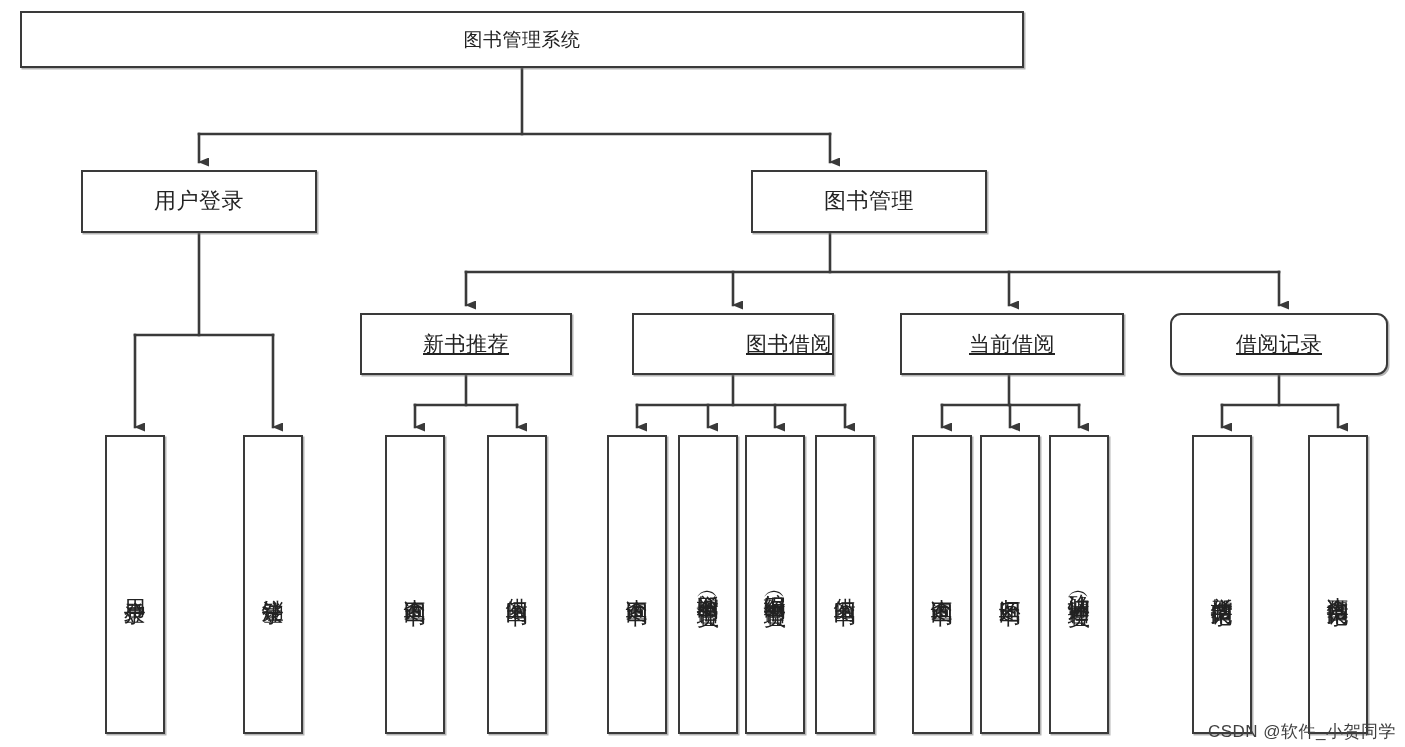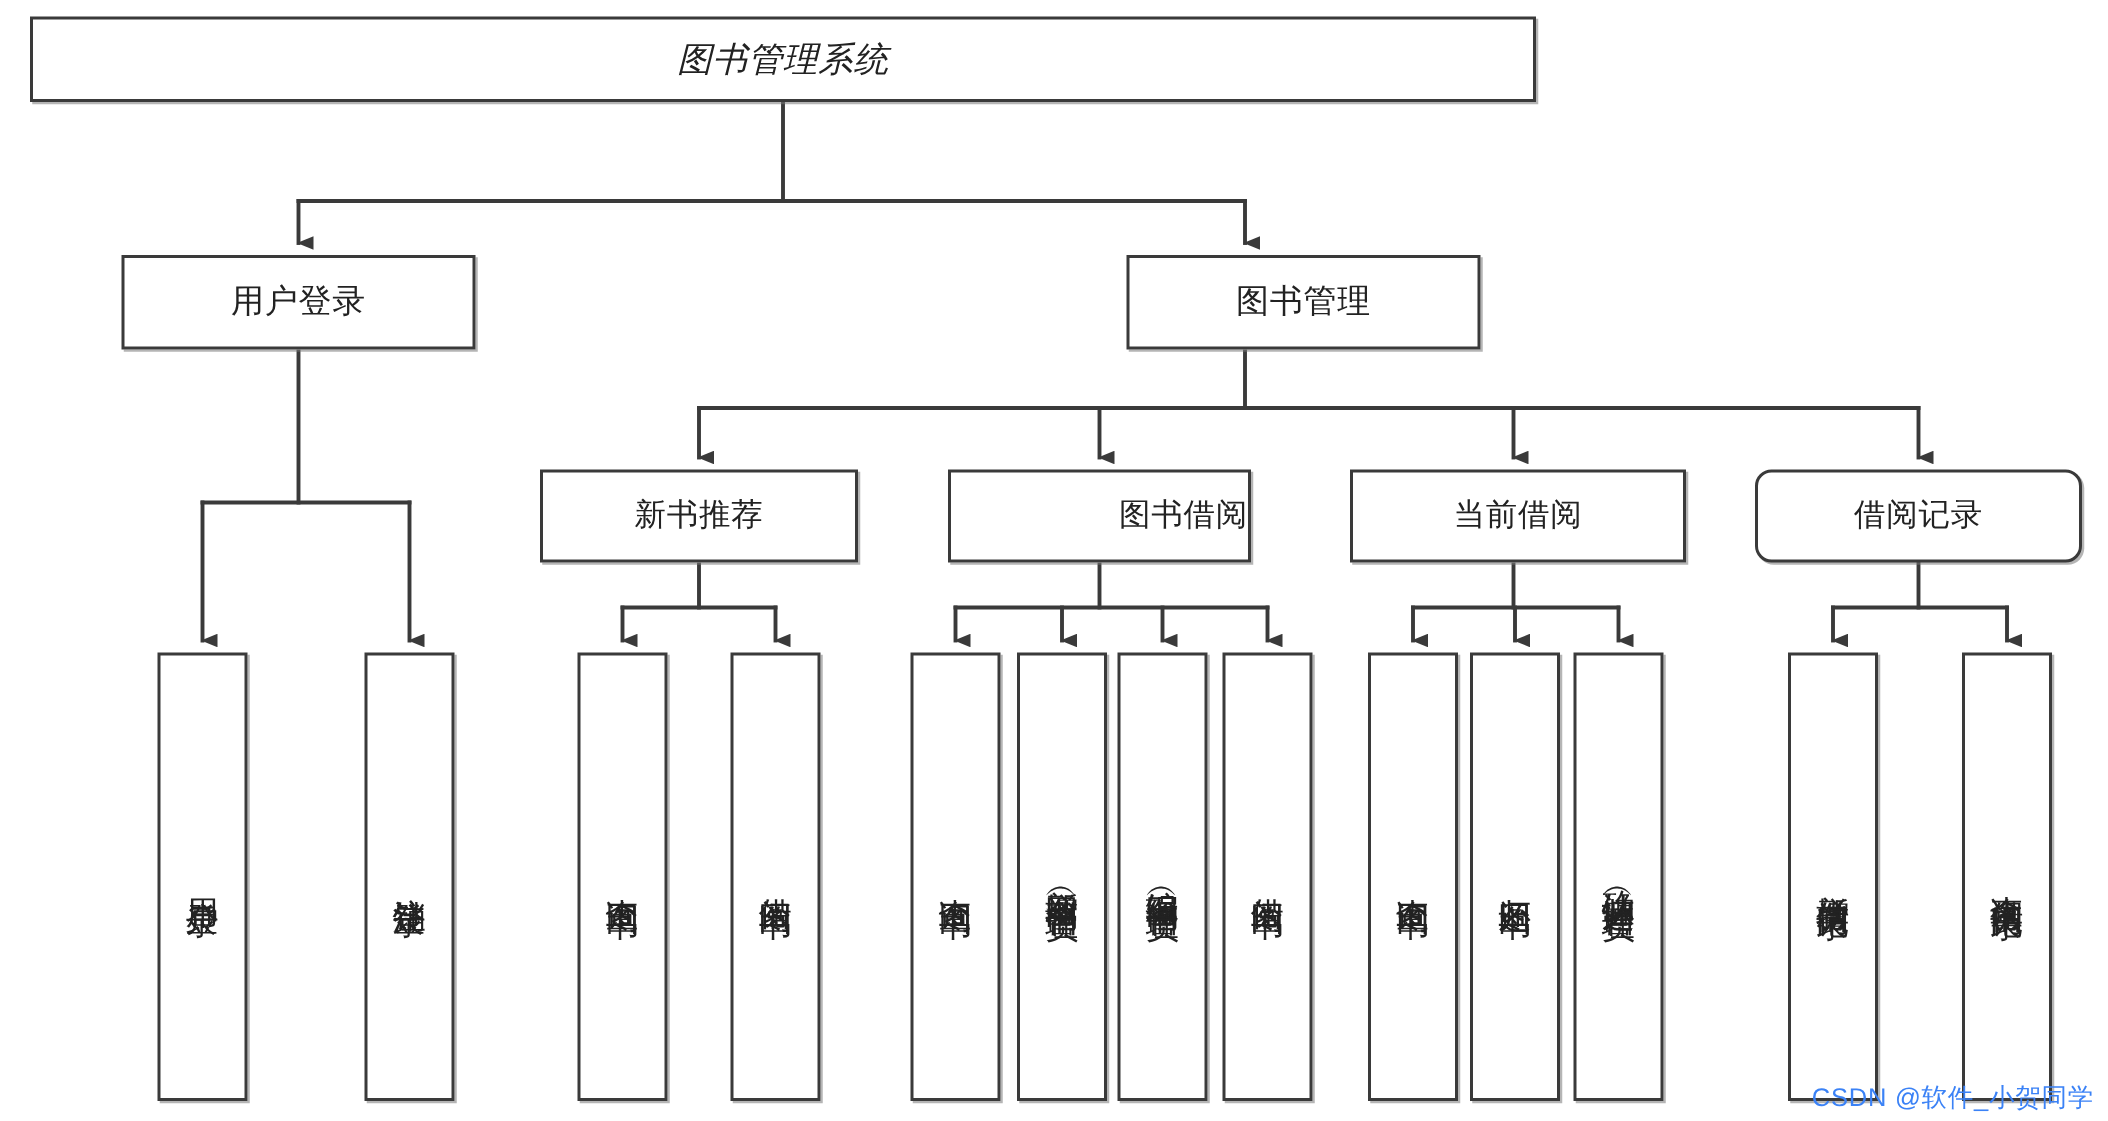--- a/index.html
+++ b/index.html
@@ -37,43 +37,43 @@
     justify-content: center;
     color: #222222;
   }
   .node-label {
     display: block;
     text-align: center;
     line-height: 1.12;
     letter-spacing: 0.5px;
     white-space: nowrap;
   }
-  .node.root .node-label { font-size: 23px; font-style: italic; }
+  .node.root .node-label { font-size: 19px; }
   .node.level1 .node-label { font-size: 22px; }
-  .node.level2 .node-label { font-size: 21px; }
+  .node.level2 .node-label { font-size: 21px; text-decoration: underline; }
   .node.leaf {
     align-items: center;
     justify-content: center;
     padding: 6px 0;
   }
   .node.leaf .node-label {
     writing-mode: vertical-rl;
     text-orientation: upright;
     font-size: 22px;
     line-height: 1.16;
     letter-spacing: 2px;
     white-space: nowrap;
     max-height: 285px;
   }
   #watermark {
     position: absolute;
     right: 9px;
     bottom: 4px;
     font-size: 17px;
-    color: #3b82f6;
+    color: #404040;
     letter-spacing: 0.5px;
     white-space: nowrap;
     user-select: none;
   }
 </style>
 </head>
 <body>
 
 <div id="diagram-root">
 

